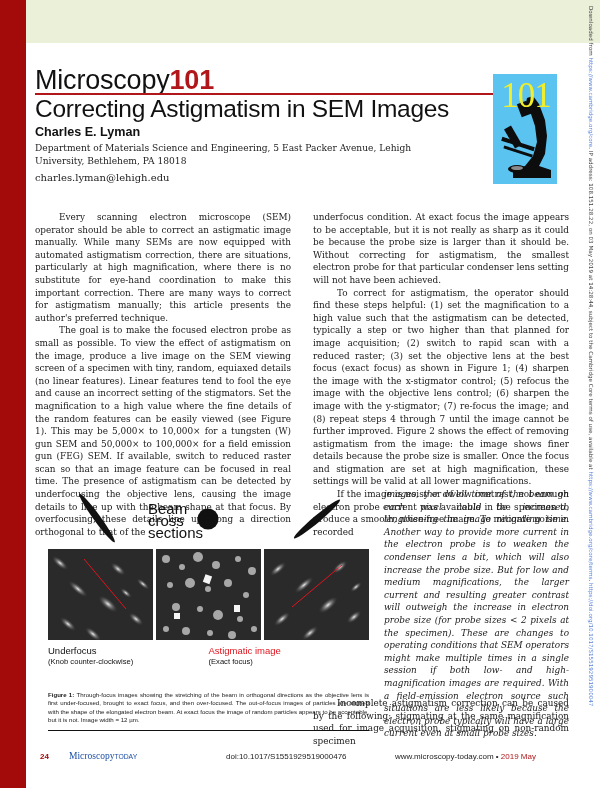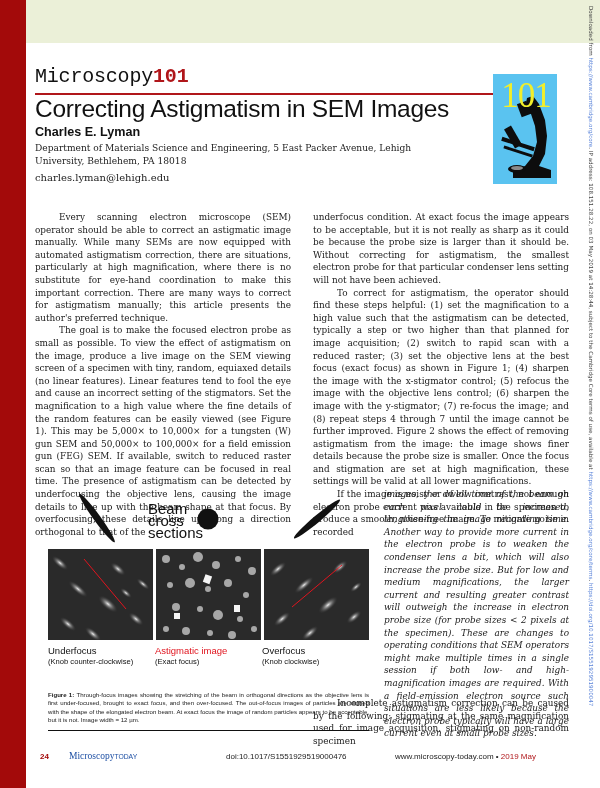--- a/index.html
+++ b/index.html
@@ -11,21 +11,21 @@
 
     .side-notice {
       position: absolute; left: 585px; top: 6px; width: 12px; height: 700px;
       writing-mode: vertical-rl; font-family: "DejaVu Sans", sans-serif;
       font-size: 5.6px; line-height: 12px; color: #444; white-space: nowrap; overflow: hidden;
     }
     .side-notice .lnk { color: #5b84d9; }
 
     .series {
       position: absolute; left: 35px; top: 65px;
-      font-family: Liberation Mono, monospace; font-size: 20px; color: #111;
+      font-family: Liberation Sans, sans-serif; font-size: 27px; color: #111;
       letter-spacing: -0.2px;
     }
     .series .num { color: #b0161a; font-weight: bold; }
     .series-rule { position: absolute; left: 35px; top: 93px; width: 458px; height: 1.5px; background: #b0161a; }
 
     .title {
       position: absolute; left: 35px; top: 95px;
       font-family: "Liberation Sans", sans-serif; font-size: 24.5px; color: #111;
       letter-spacing: -0.3px;
     }
@@ -228,24 +228,20 @@
 
   <div class="captions">
     <div class="cap">
       <div class="main">Underfocus</div>
       <div class="sub">(Knob counter-clockwise)</div>
     </div>
     <div class="cap accent">
       <div class="main">Astigmatic image</div>
       <div class="sub">(Exact focus)</div>
     </div>
-    <div class="cap">
-      <div class="main">Overfocus</div>
-      <div class="sub">(Knob clockwise)</div>
-    </div>
   </div>
 
   <div class="fig-caption">
     <b>Figure 1:</b>&nbsp;<span>Through-focus images showing the stretching of the beam in orthogonal directions as the objective lens is first under-focused, brought to exact focus, and then over-focused. The out-of-focus images of particles are aligned with the shape of the elongated electron beam. At exact focus the image of random particles appears to be acceptable, but it is not. Image width = 12 µm.</span>
   </div>
 </div>
 
 <div class="footer">
   <span class="pg">24</span>
   <span class="brand"><span>Microscopy</span><span class="today">TODAY</span></span>

